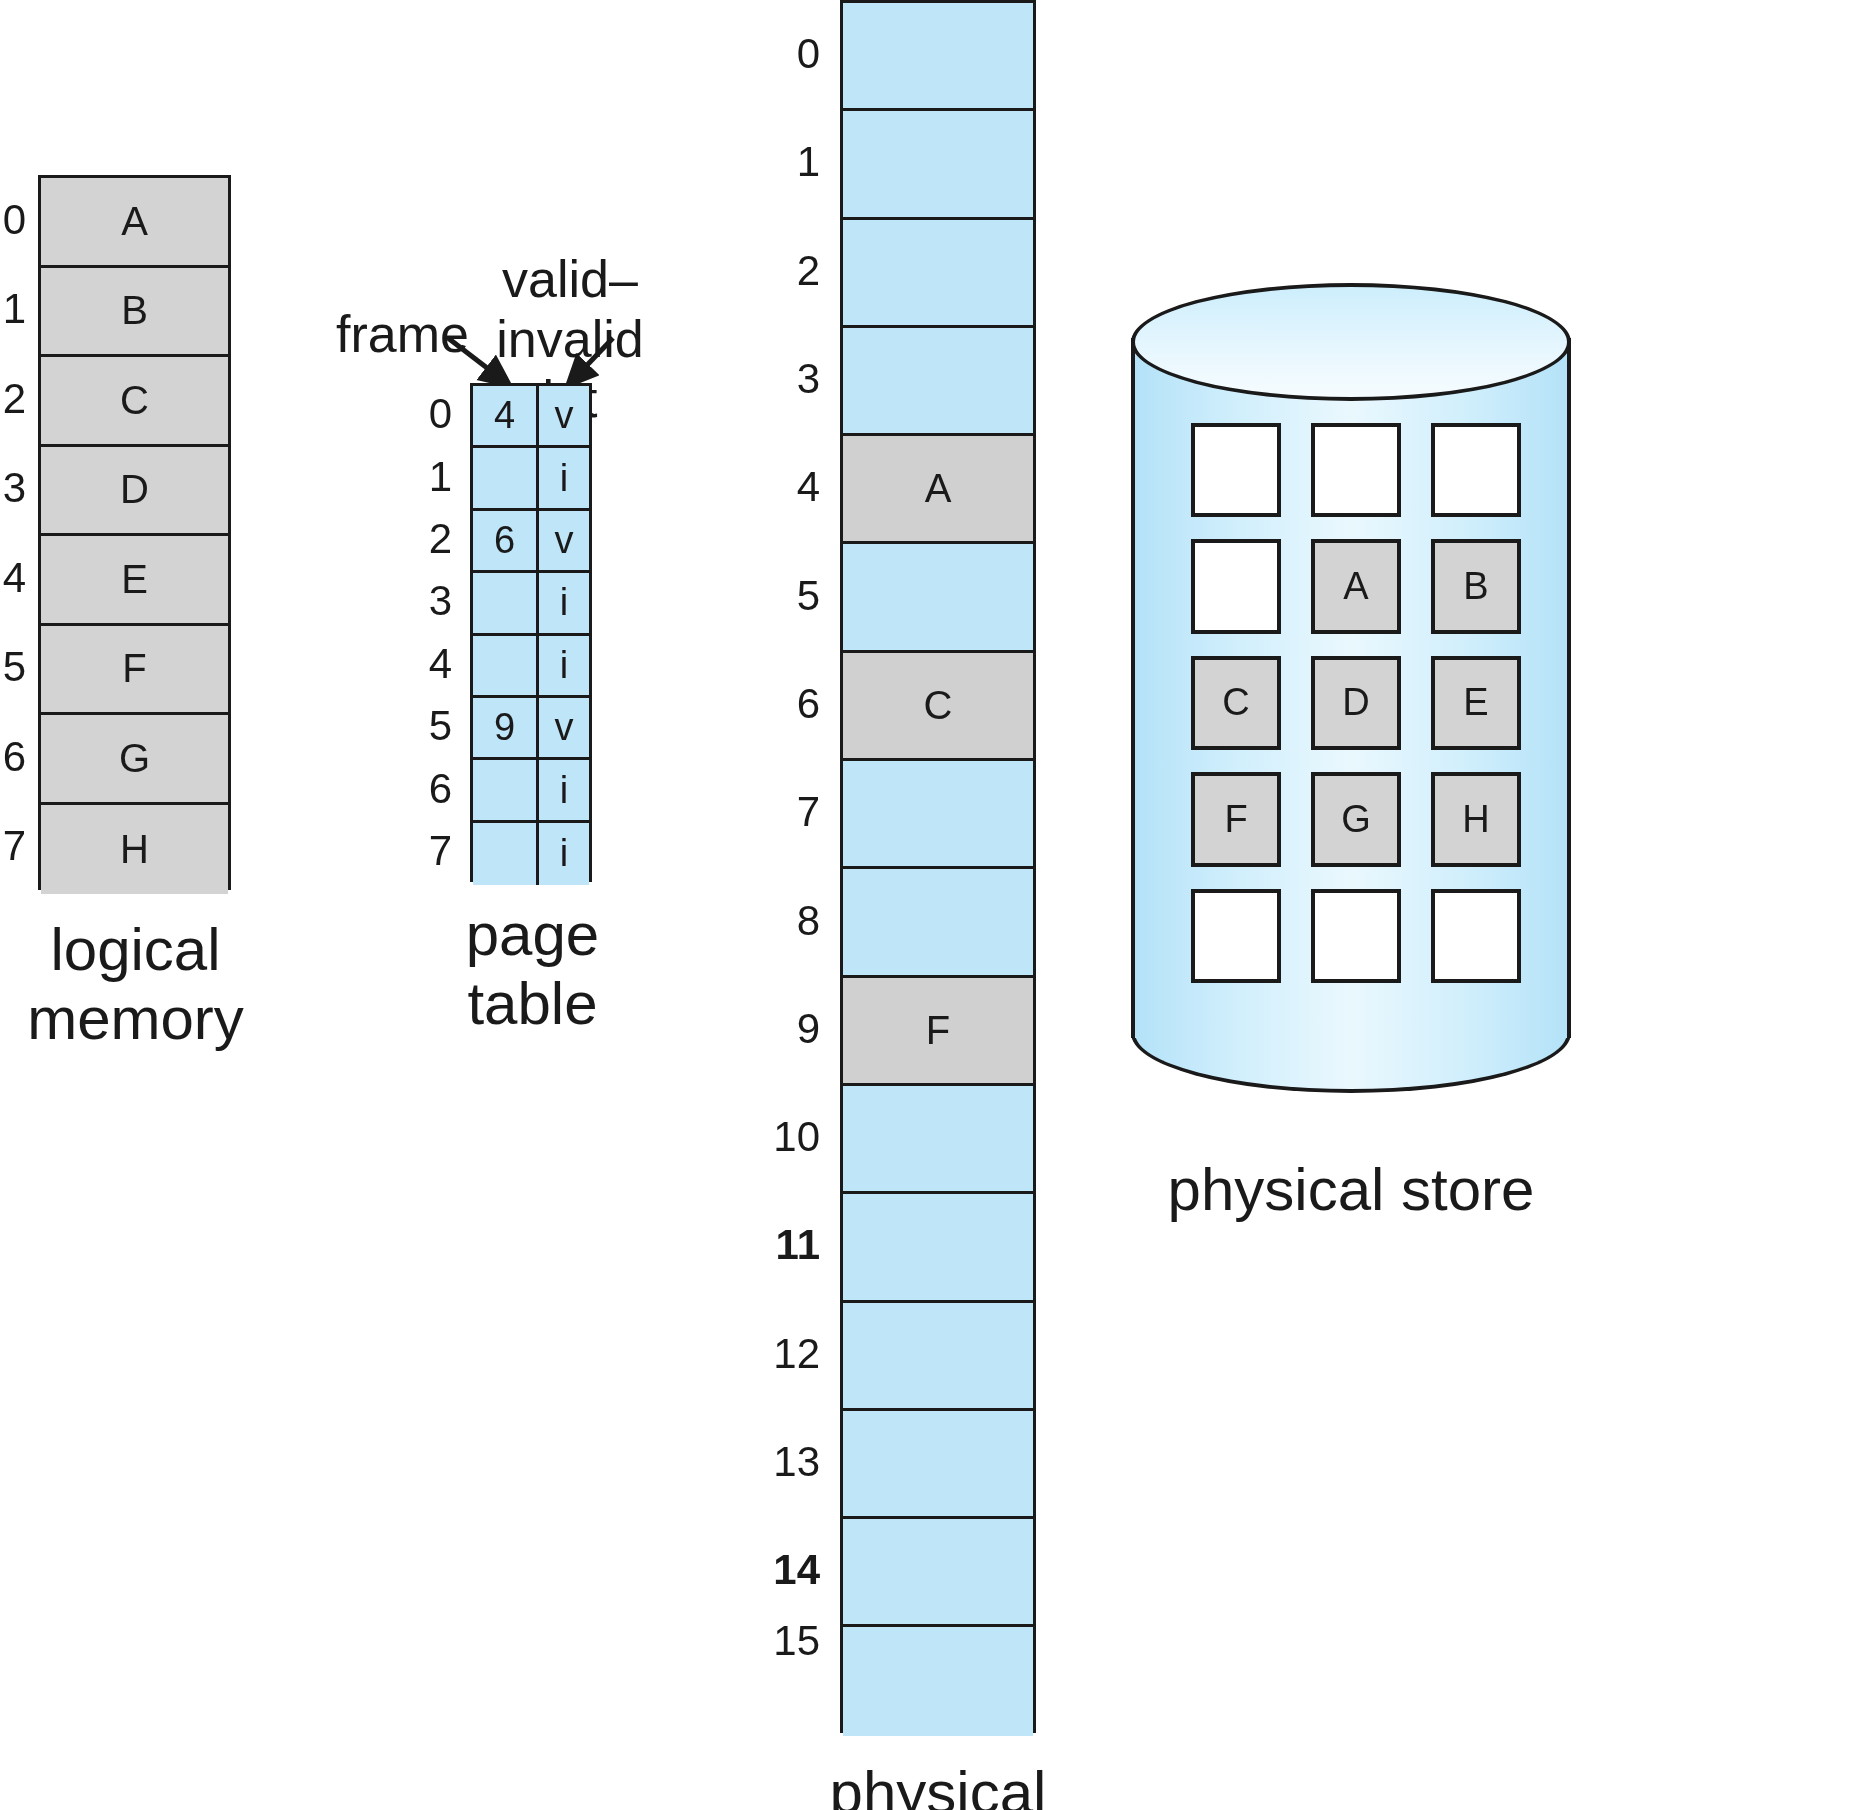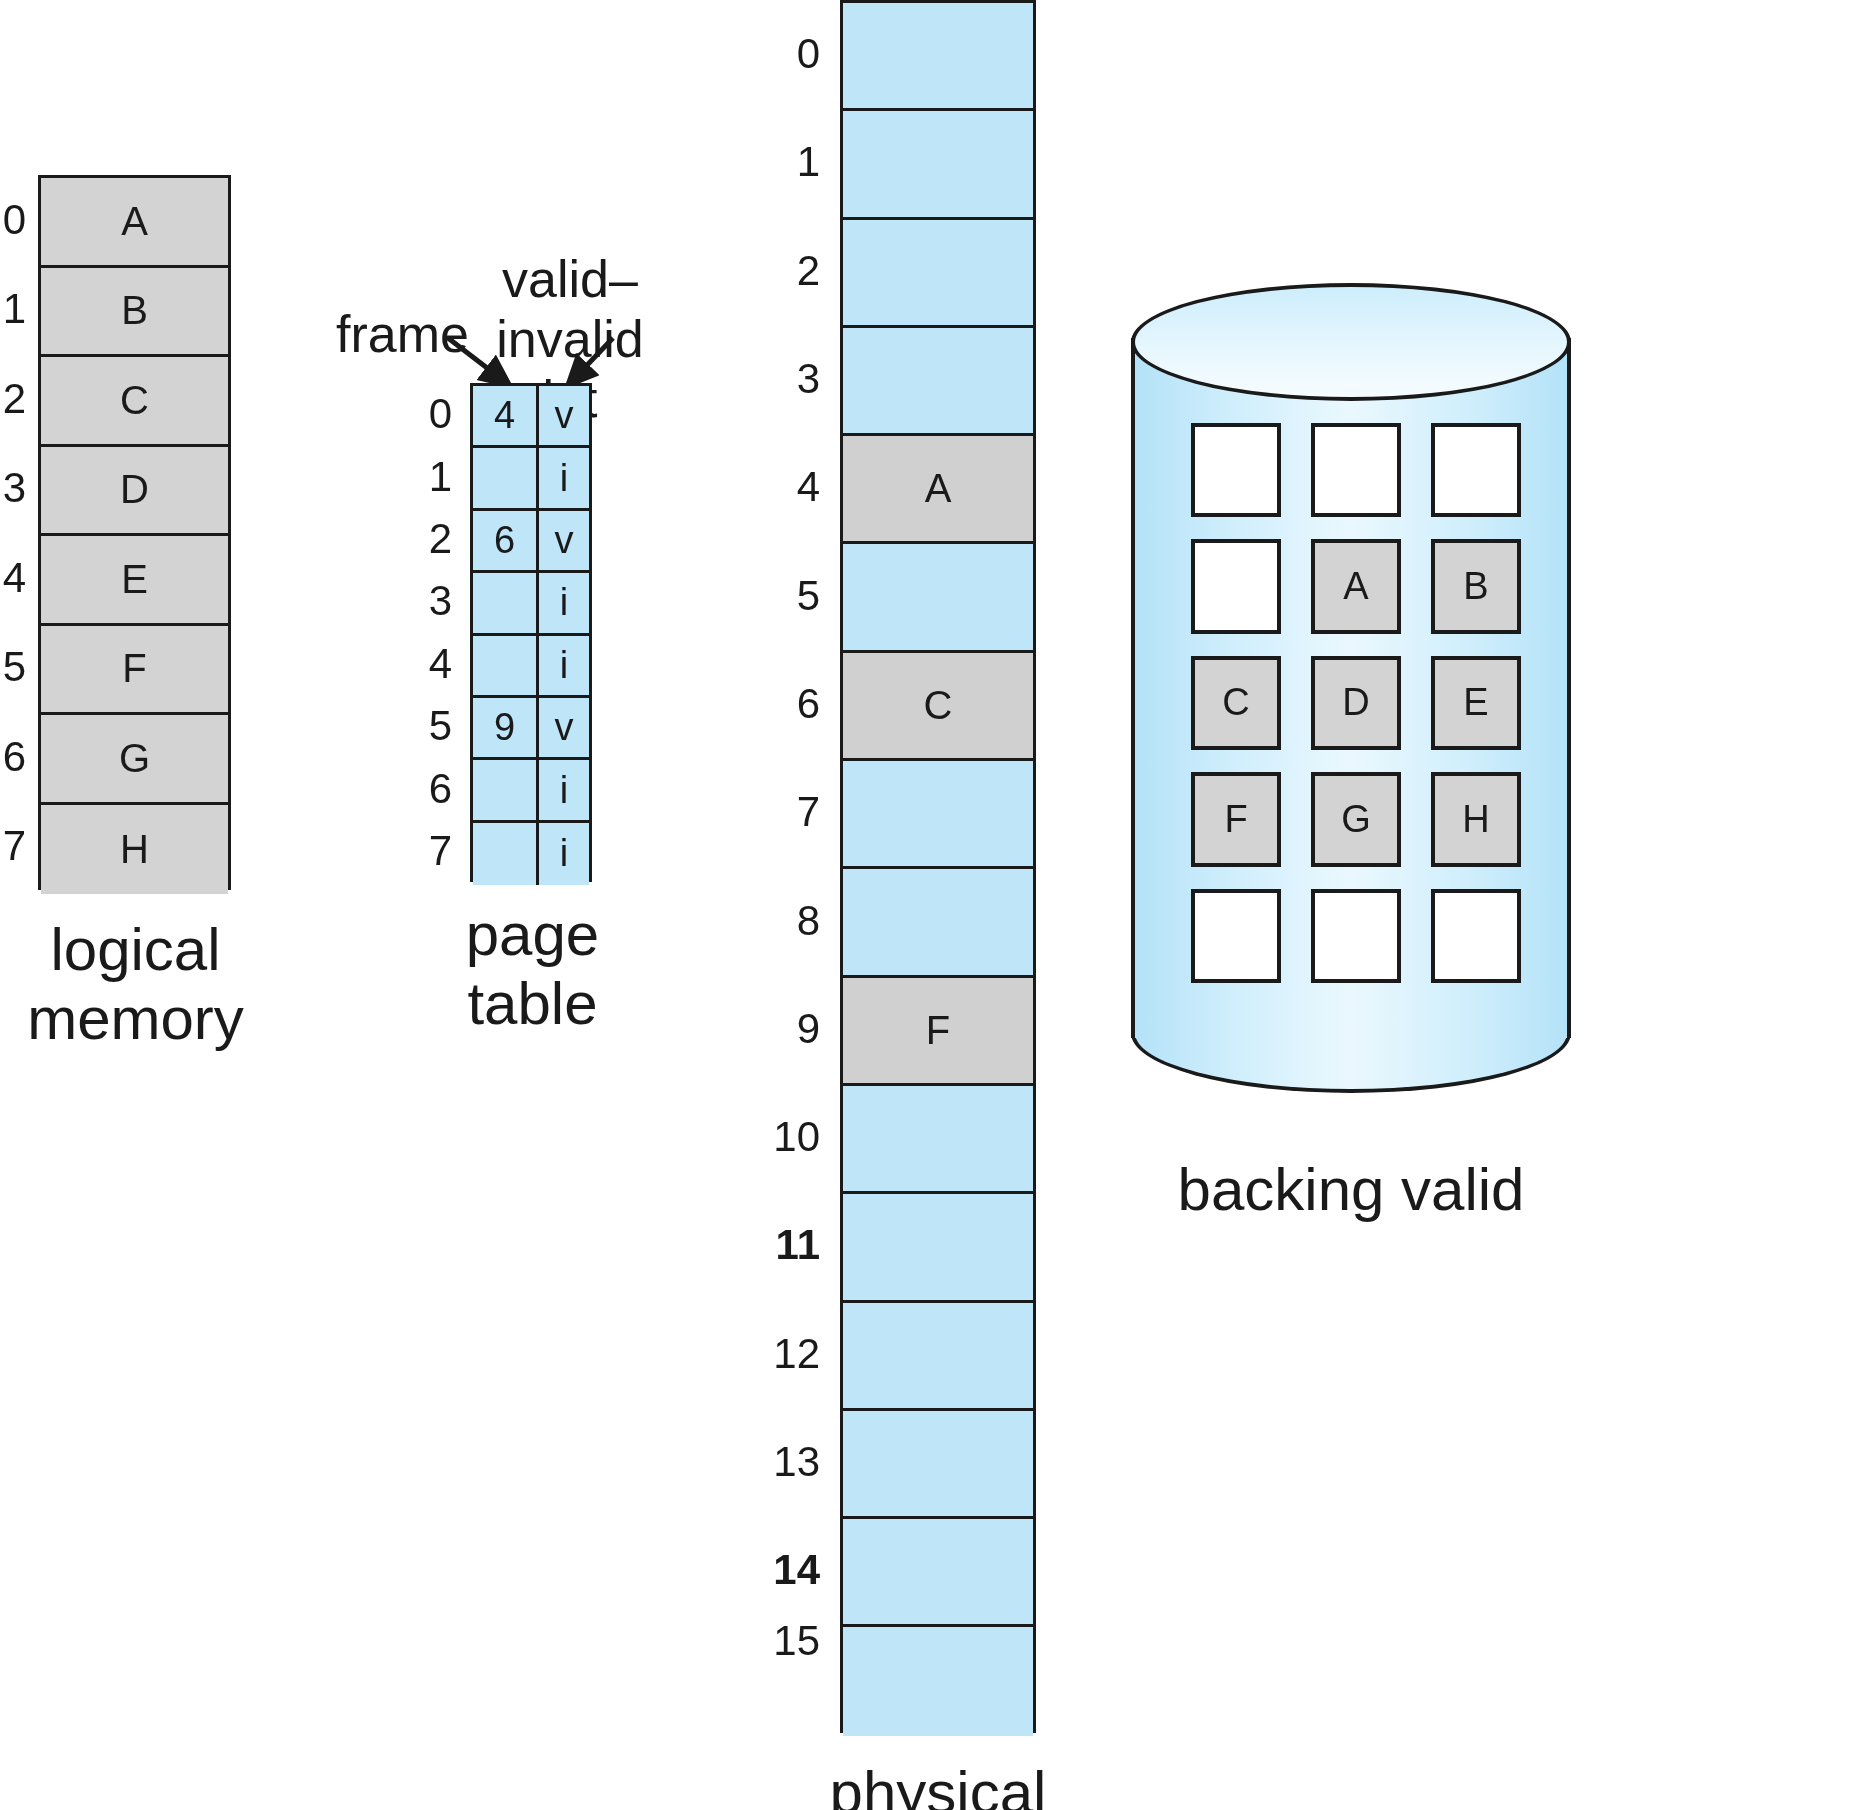--- a/index.html
+++ b/index.html
@@ -263,15 +263,15 @@
       <div class="bs-cell">F</div>
       <div class="bs-cell">G</div>
       <div class="bs-cell">H</div>
 
       <div class="bs-cell empty"></div>
       <div class="bs-cell empty"></div>
       <div class="bs-cell empty"></div>
     </div>
   </div>
 
-  <div class="caption" style="left:1131px;top:1155px;width:440px;">backing valid</div>
+  <div class="caption" style="left:1131px;top:1155px;width:440px;">physical store</div>
 
 </div>
 
 </body></html>

